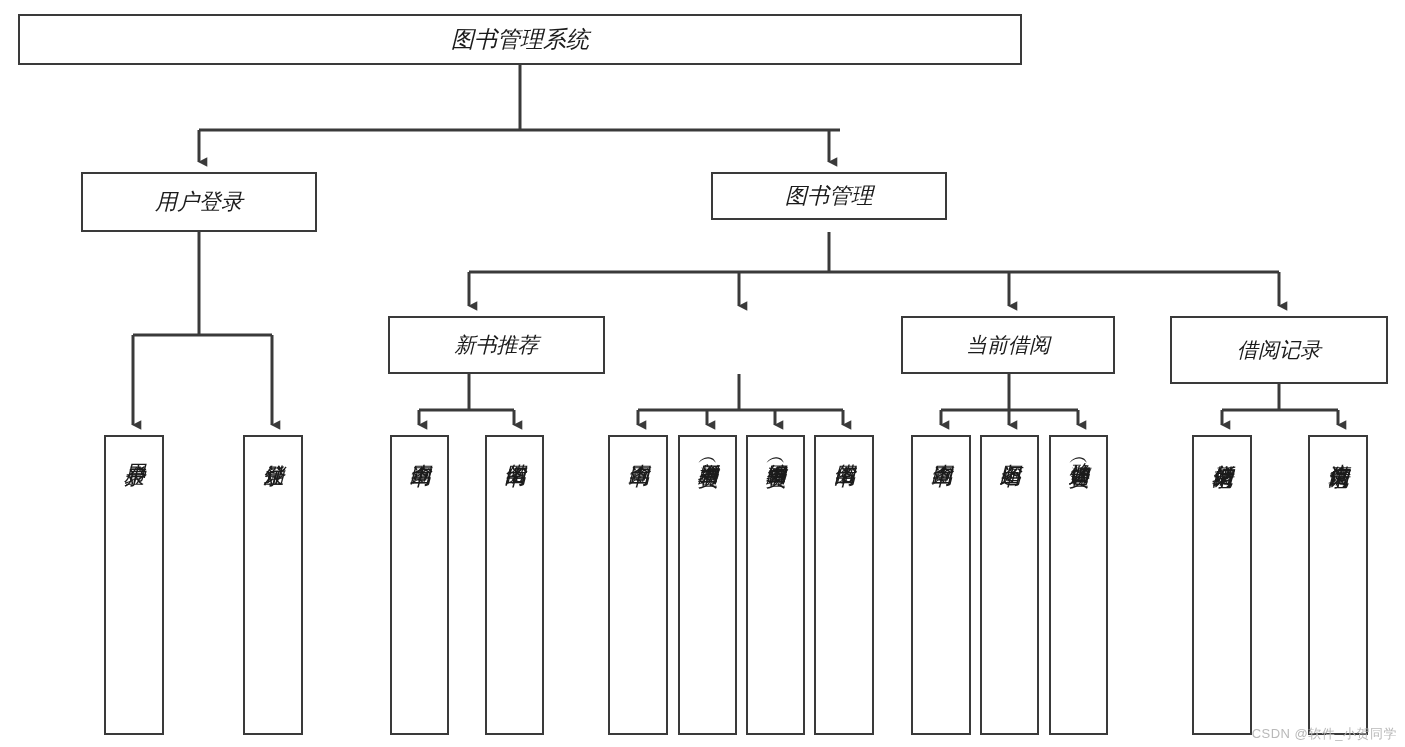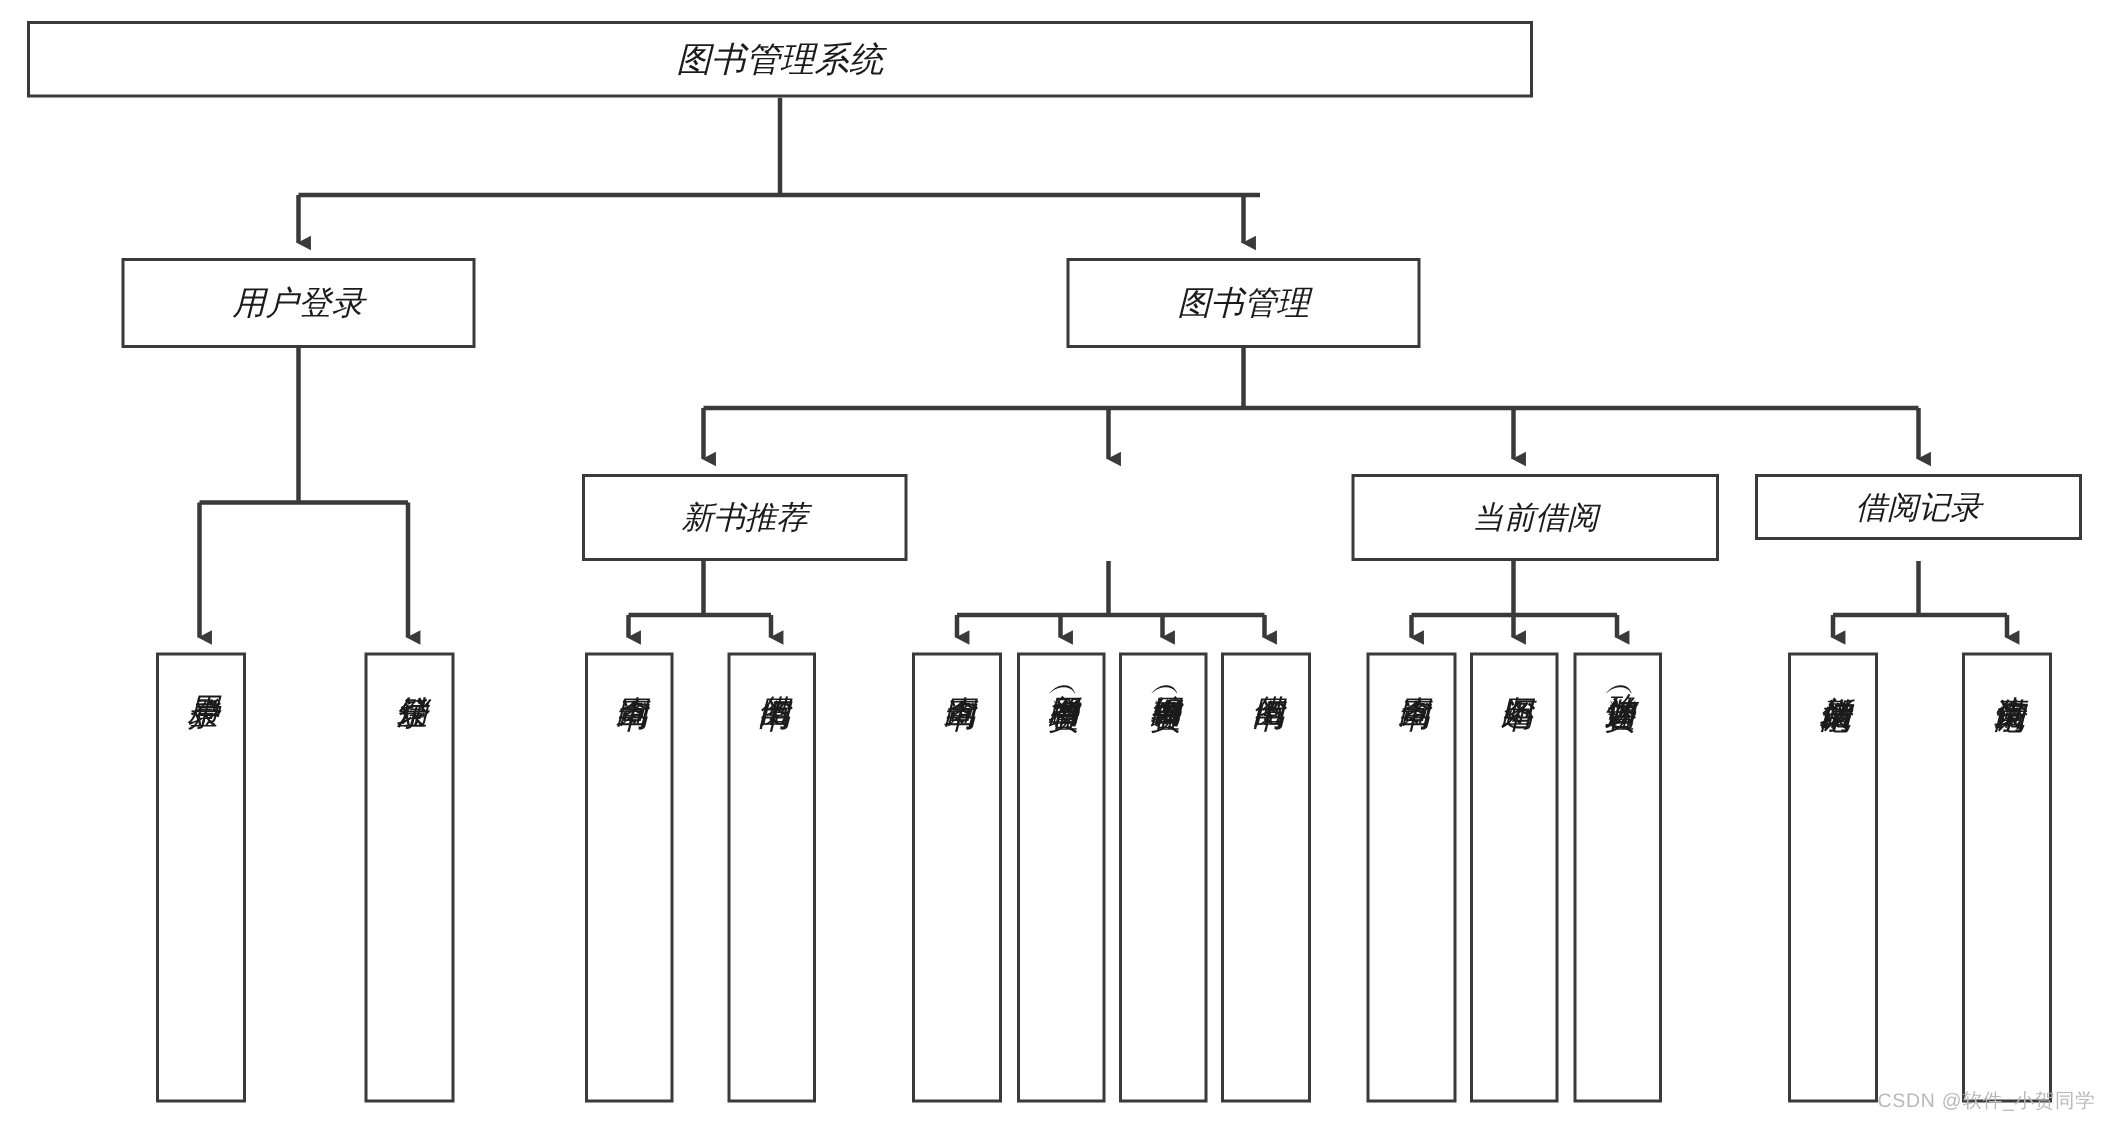--- a/index.html
+++ b/index.html
@@ -124,25 +124,25 @@
       <path d="M1279,374 L1279,410"></path>
       <path d="M1222,410 L1338,410"></path>
       <path d="M1222,410 L1222,425" marker-end="url(#arrow)"></path>
       <path d="M1338,410 L1338,425" marker-end="url(#arrow)"></path>
     </g>
   </svg>
 
   <div class="node root" style="left:18px; top:14px; width:1004px; height:51px;">图书管理系统</div>
 
   <div class="node lvl2" style="left:81px; top:172px; width:236px; height:60px;">用户登录</div>
-  <div class="node lvl2" style="left:711px; top:172px; width:236px; height:60px;">图书管理</div>
+  <div class="node lvl2" style="left:711px; top:172px; width:236px; height:48px;">图书管理</div>
 
   <div class="node lvl3" style="left:361px; top:316px; width:217px; height:58px;margin-left:27px;">新书推荐</div>
-  <div class="node lvl3" style="left:901px; top:316px; width:245px; height:58px;">当前借阅</div>
-  <div class="node lvl3" style="left:1170px; top:316px; width:218px; height:44px;">借阅记录</div>
+  <div class="node lvl3" style="left:901px; top:316px; width:214px; height:58px;">当前借阅</div>
+  <div class="node lvl3" style="left:1170px; top:316px; width:218px; height:68px;">借阅记录</div>
 
   <div class="node leaf" style="left:104px; top:435px; width:60px; height:300px;">
     <span class="vtext">用户登录</span>
   </div>
   <div class="node leaf" style="left:243px; top:435px; width:60px; height:300px;">
     <span class="vtext">注销登录</span>
   </div>
 
   <div class="node leaf" style="left:390px; top:435px; width:59px; height:300px;">
     <span class="vtext">查询图书</span>

